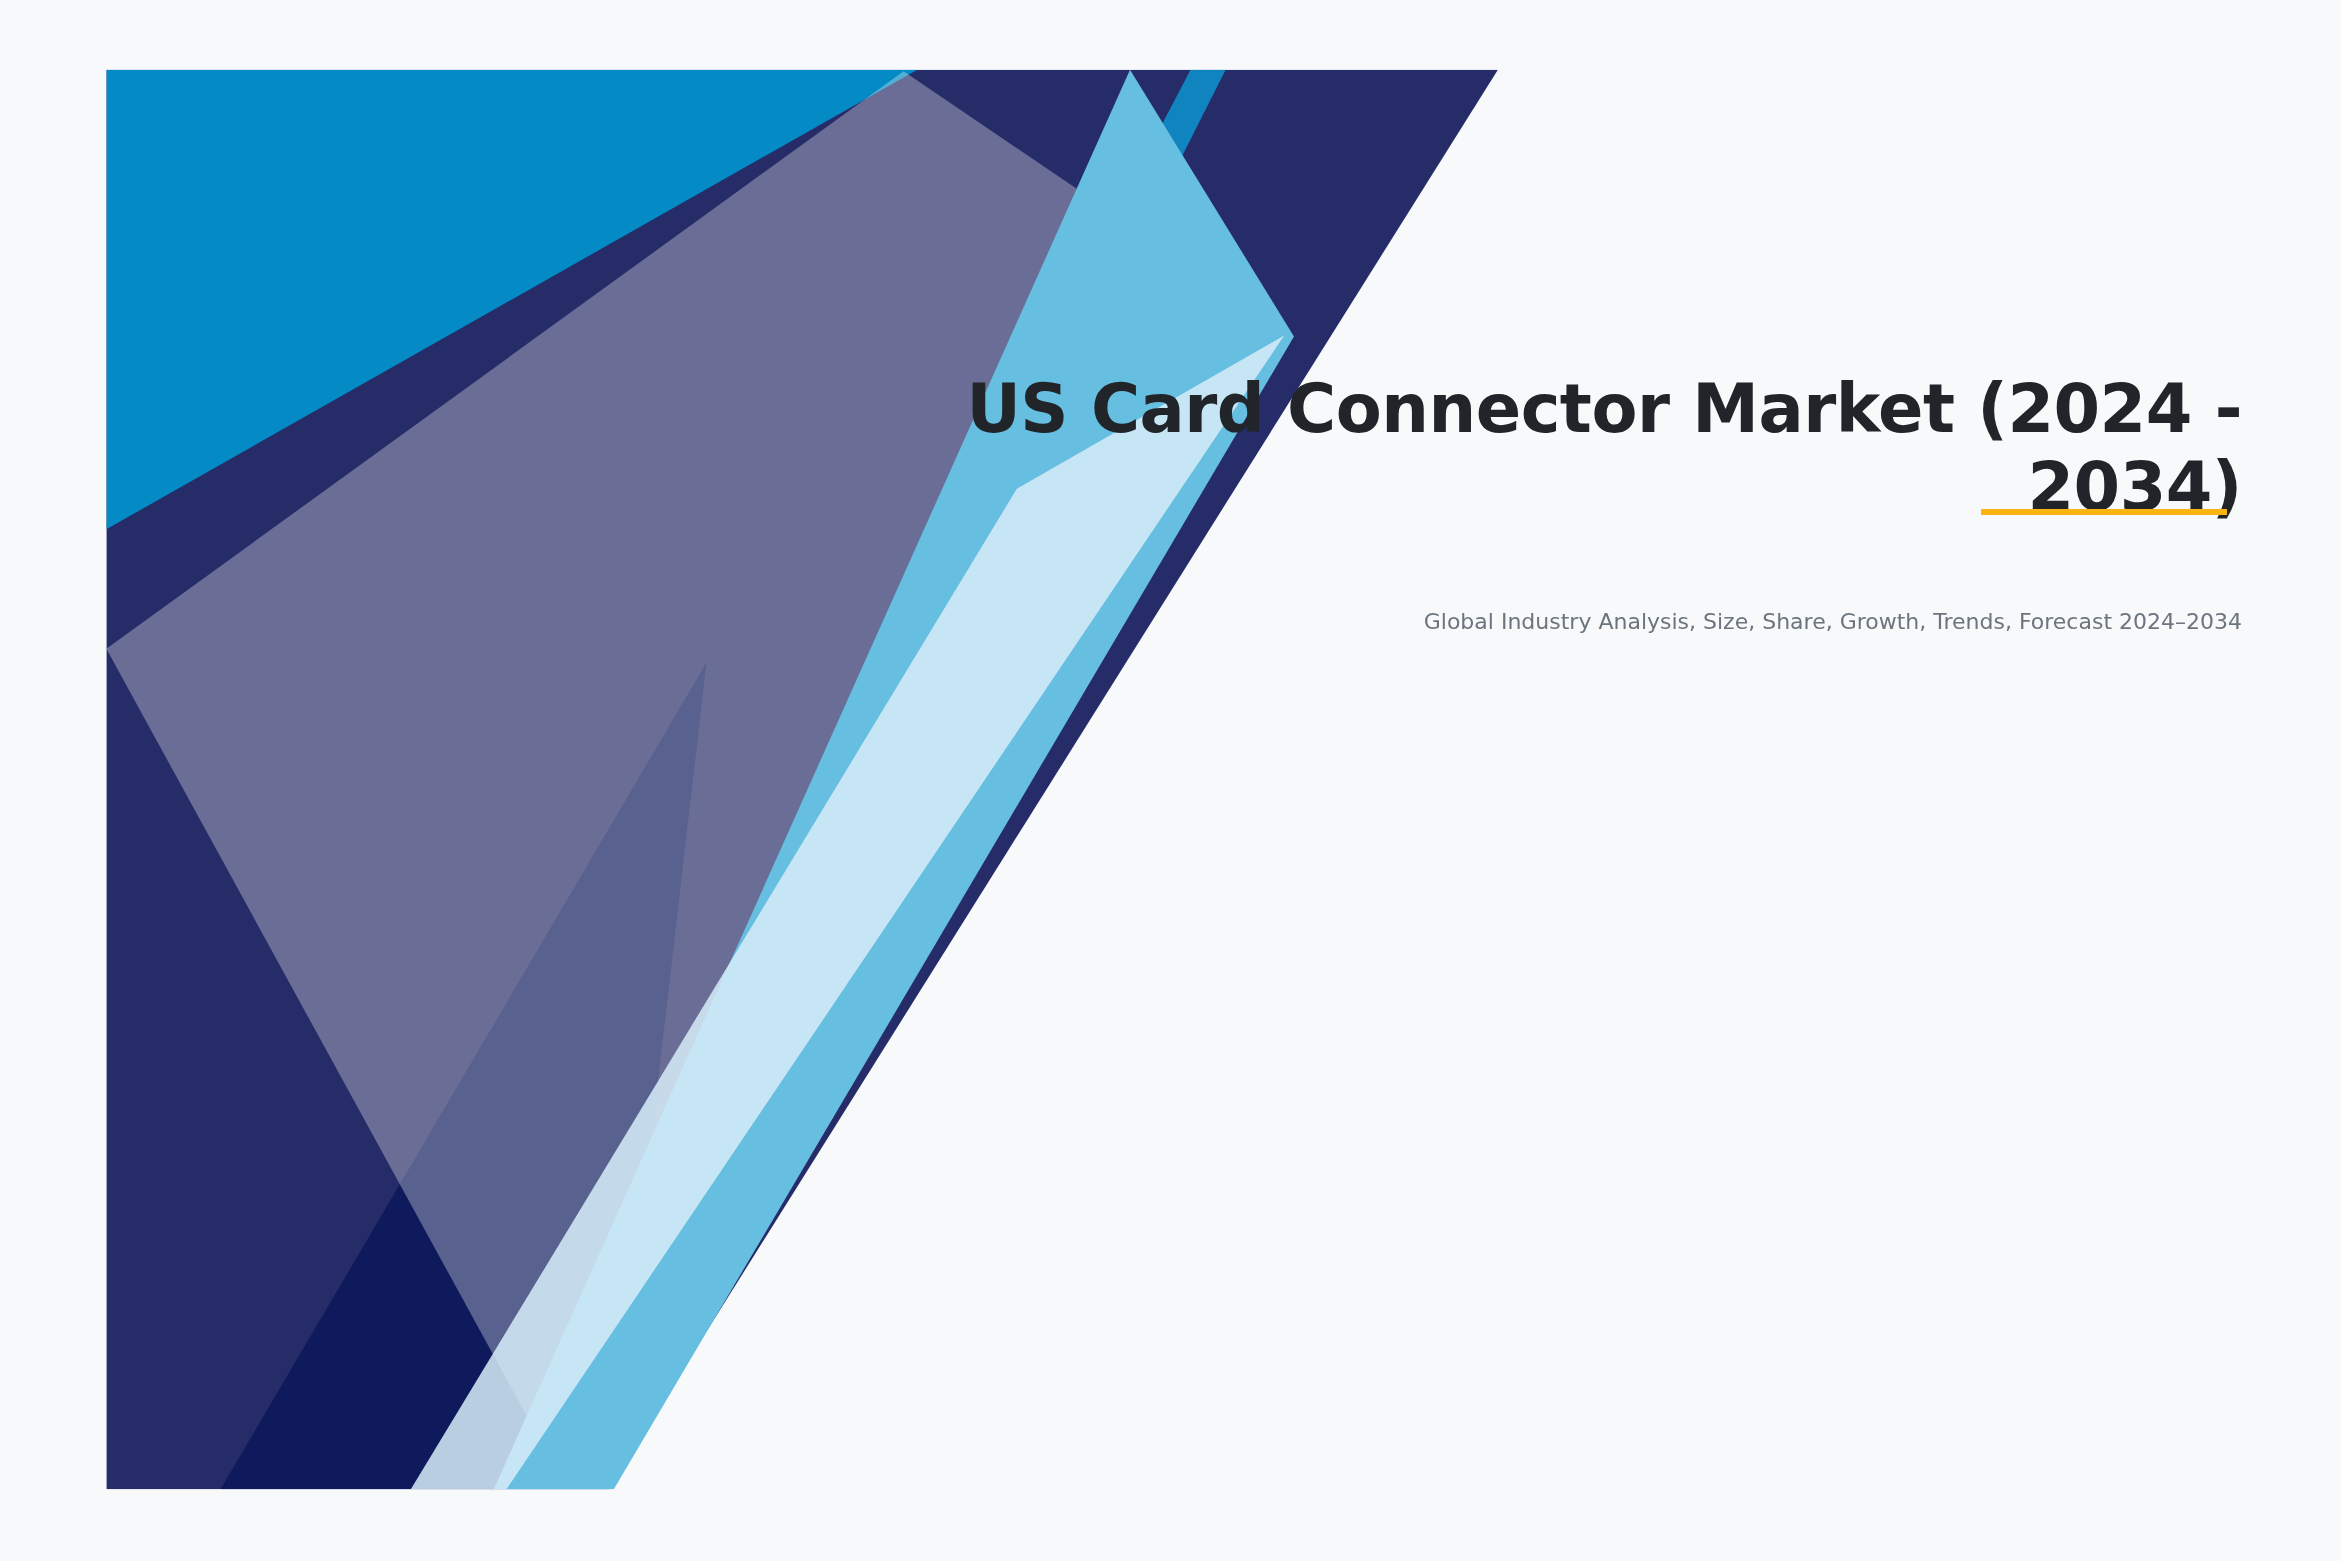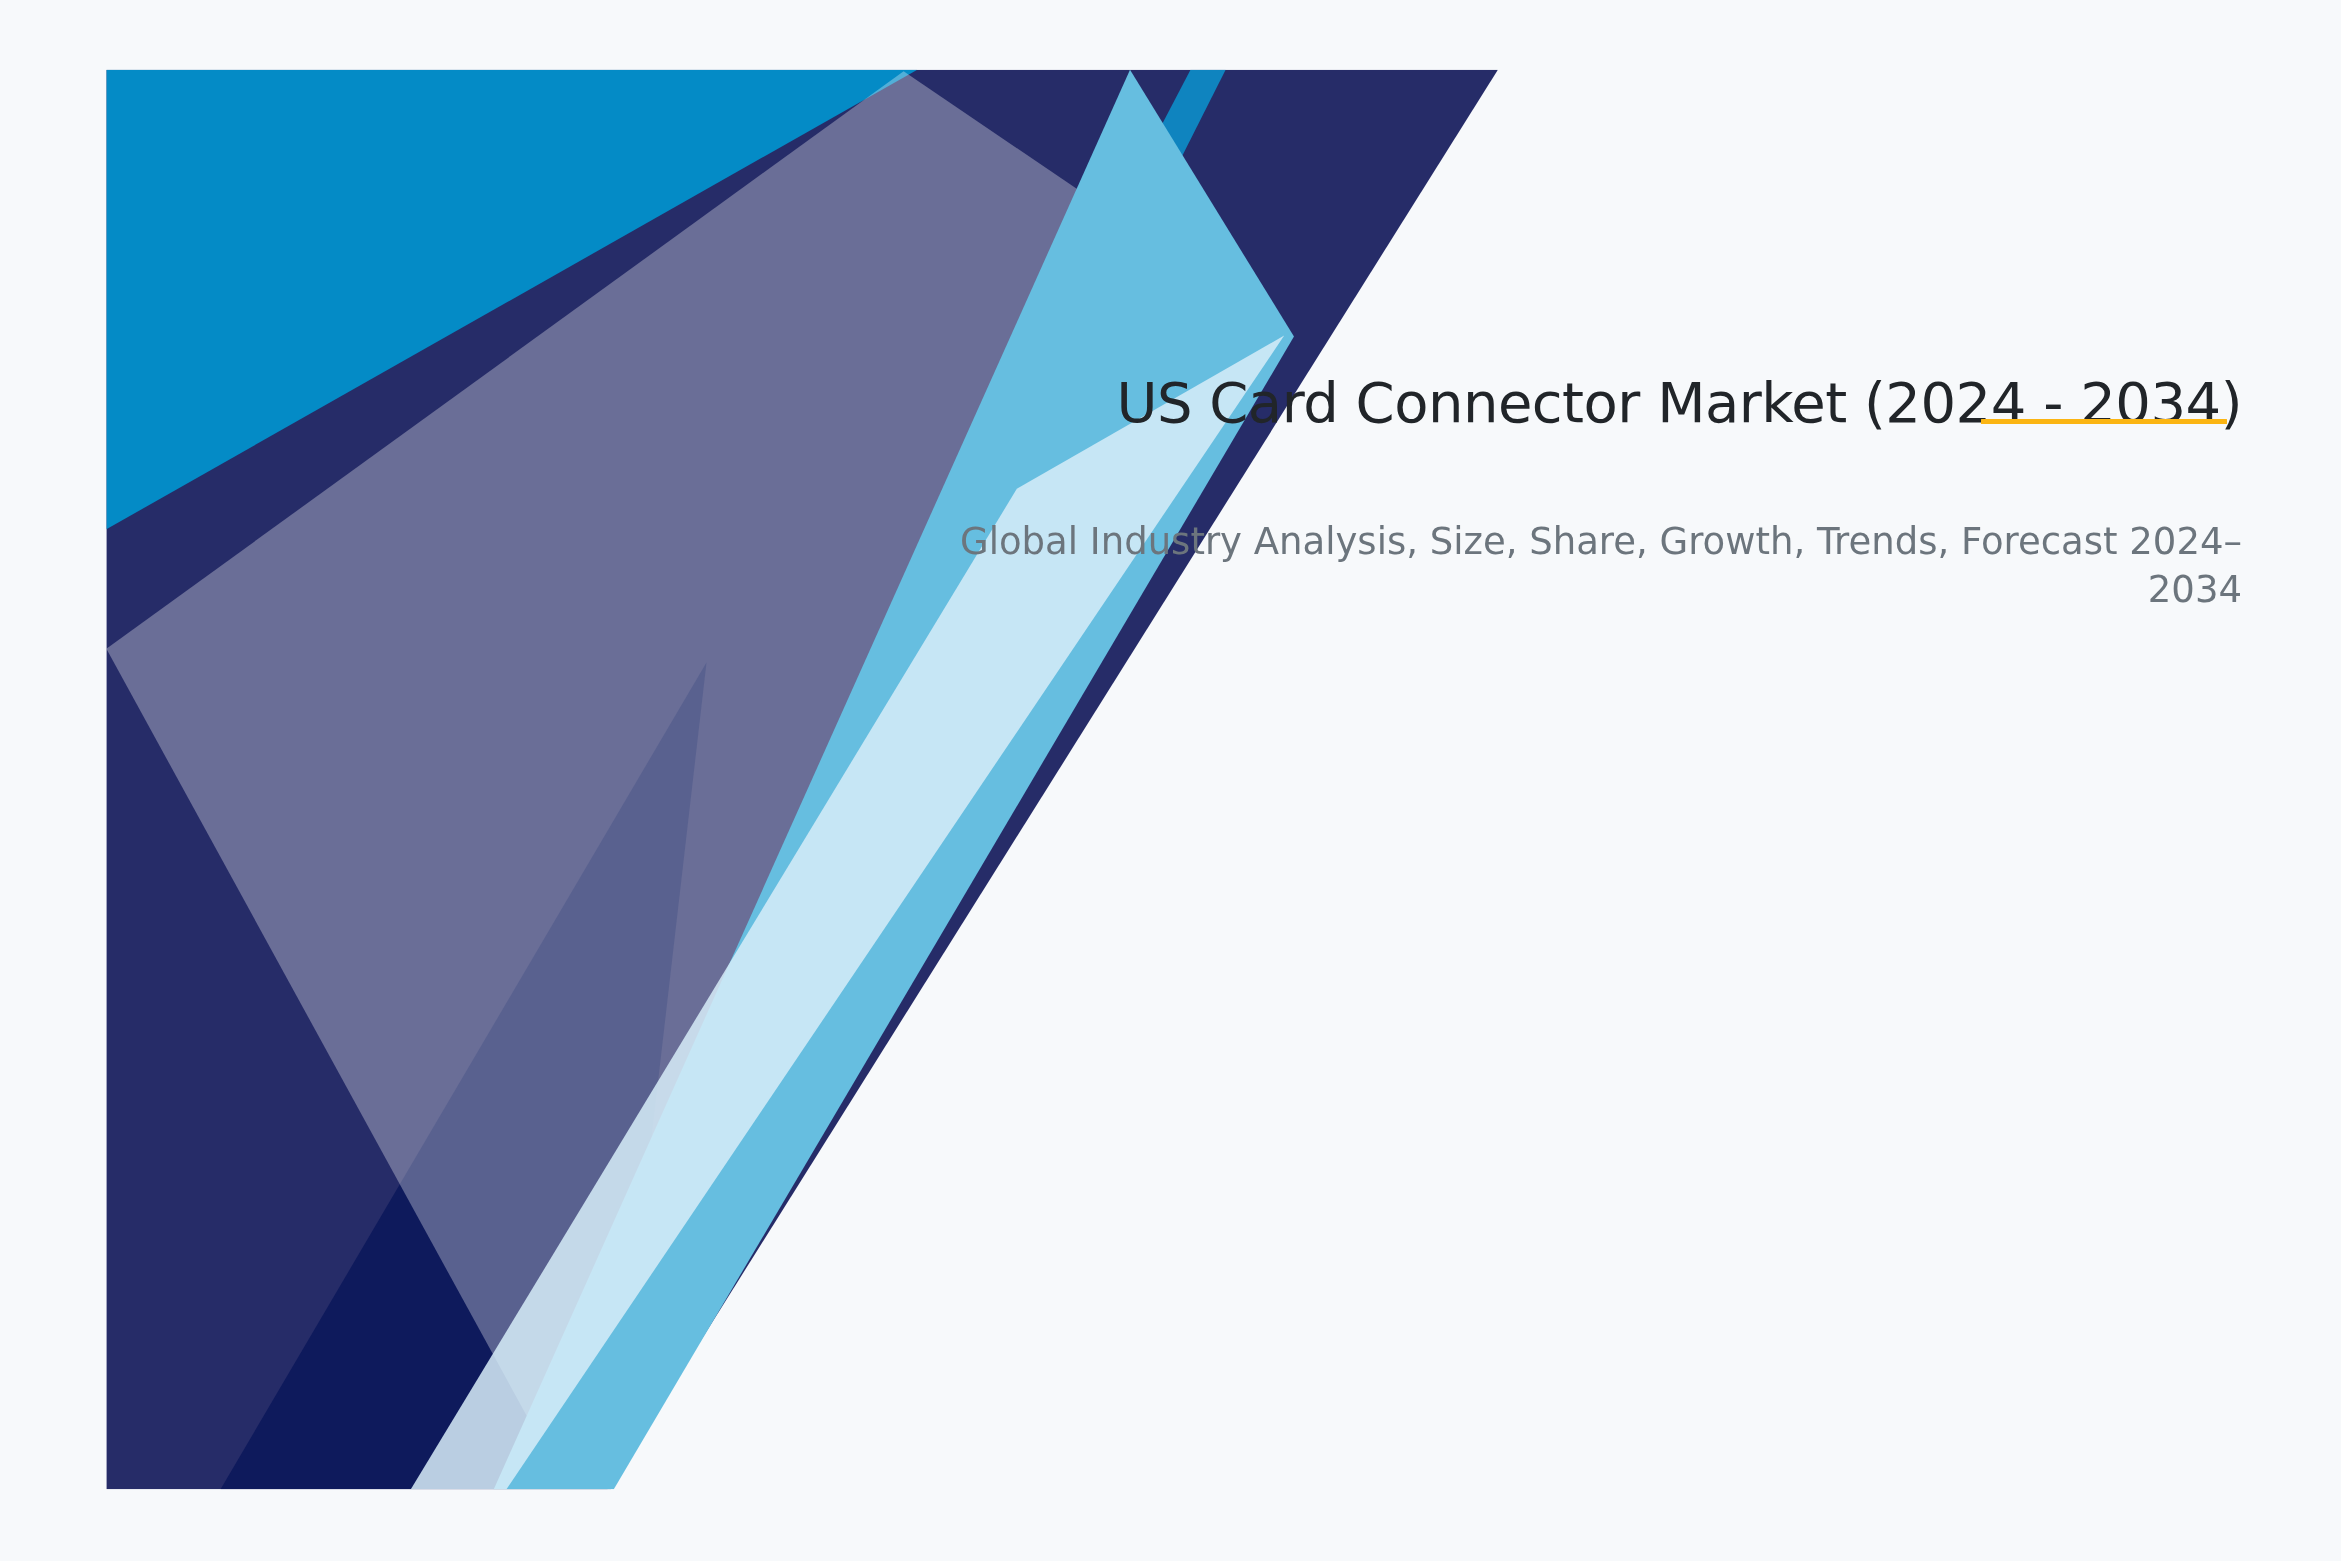--- a/index.html
+++ b/index.html
@@ -44,22 +44,22 @@
   }
 
   #title-wrap {
     position: relative;
     display: block;
   }
 
   #page-title {
     margin: 0;
     font-family: "DejaVu Sans", sans-serif;
-    font-weight: normal;
-    font-size: 56px;
+    font-weight: bold;
+    font-size: 67px;
     line-height: 1.16;
     letter-spacing: -0.5px;
     color: #212529;
     text-align: right;
     white-space: normal;
   }
 
   #title-accent {
     position: absolute;
     right: 14.6px;
@@ -68,21 +68,21 @@
     height: 5.4px;
     background: #fbb513;
     border-radius: 0.5px;
   }
 
   #page-subtitle {
     margin: 0;
     padding-top: 82px;
     font-family: "DejaVu Sans", sans-serif;
     font-weight: normal;
-    font-size: 37px;
+    font-size: 22px;
     line-height: 1.3;
     color: #6c757d;
     text-align: right;
   }
 </style>
 </head>
 <body>
 
 <div id="slide">
 

